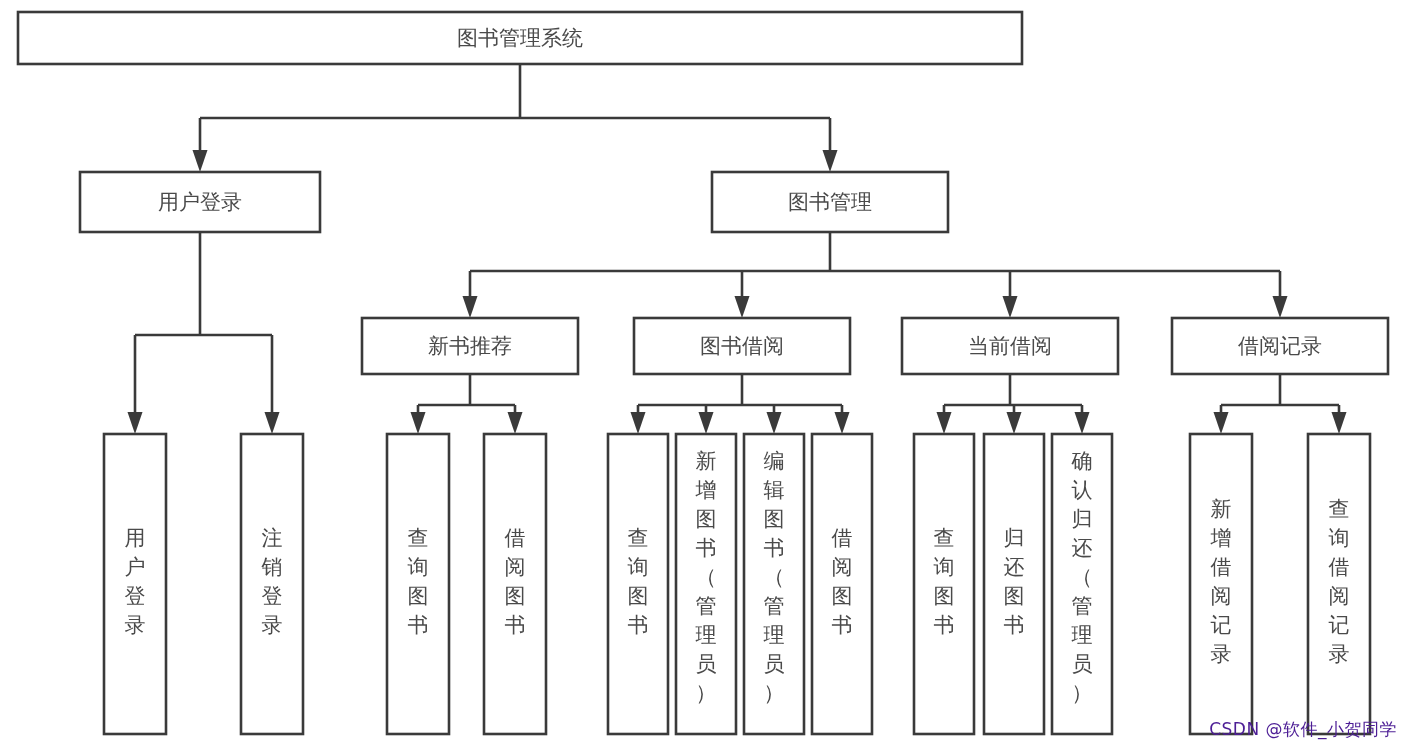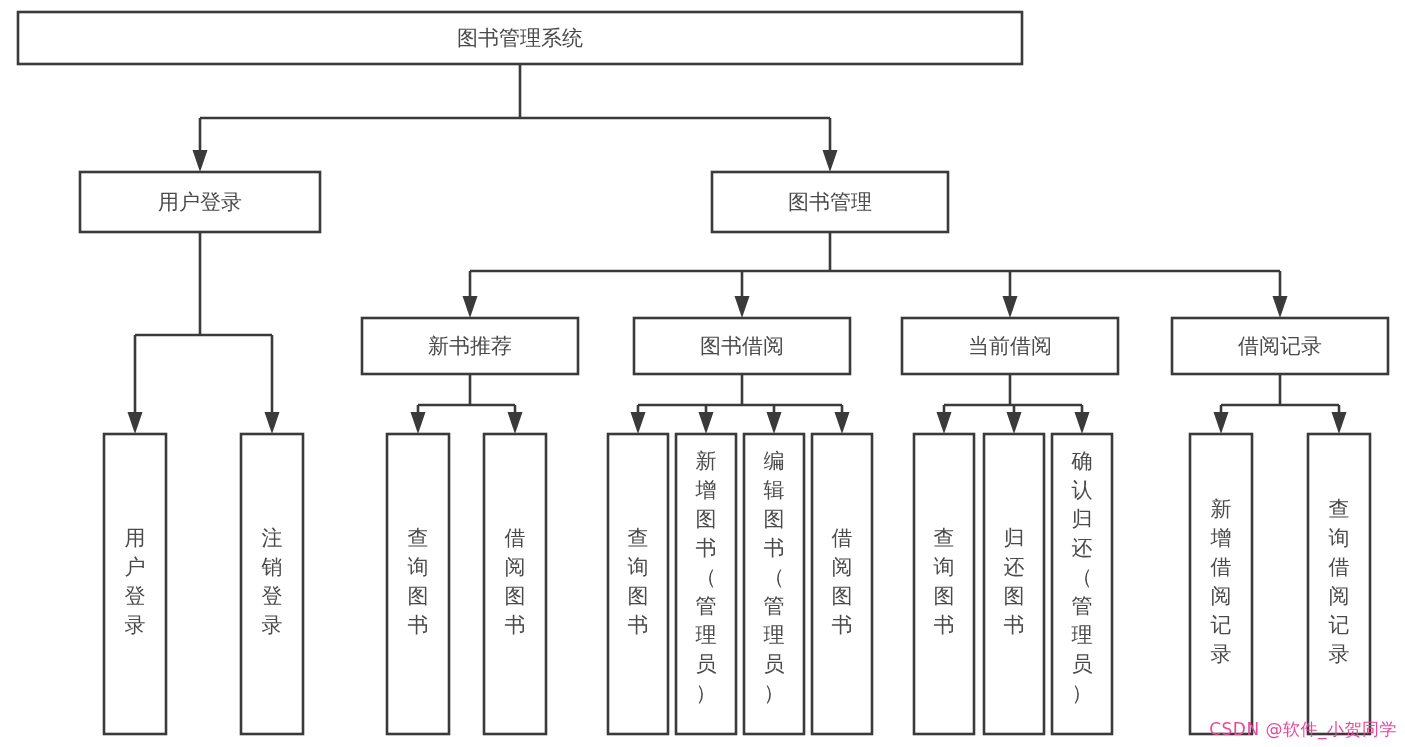--- a/index.html
+++ b/index.html
@@ -55,21 +55,21 @@
     font-family: "DejaVu Sans", "Liberation Sans", sans-serif;
     font-size: 21px;
     text-anchor: middle;
   }
   .watermark-text {
     position: absolute;
     right: 8px;
     bottom: 6px;
     font-family: "DejaVu Sans", "Liberation Sans", sans-serif;
     font-size: 17px;
-    color: #ec4899;
+    color: #4c1d95;
     white-space: nowrap;
     letter-spacing: 0.5px;
     pointer-events: none;
   }
 </style>
 </head>
 <body>
 
 <div id="diagram-root">
   <svg id="tree-svg" viewBox="0 0 1405 747" xmlns="http://www.w3.org/2000/svg">

